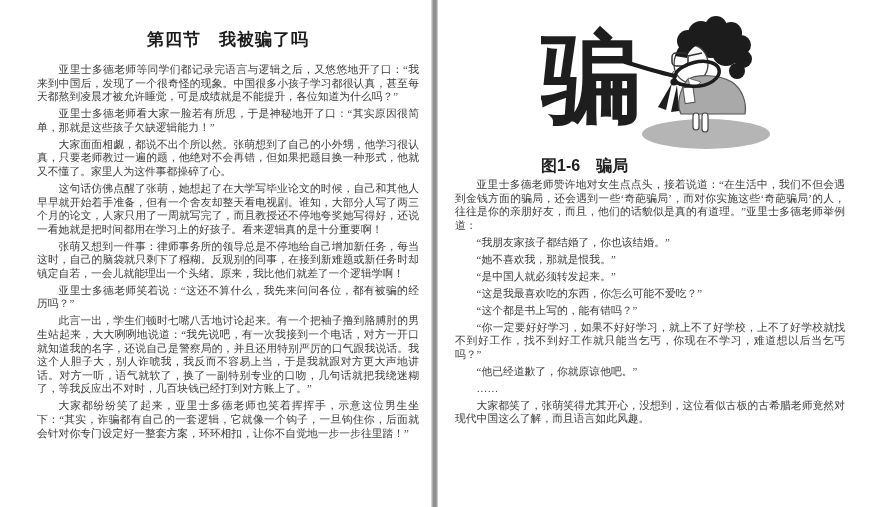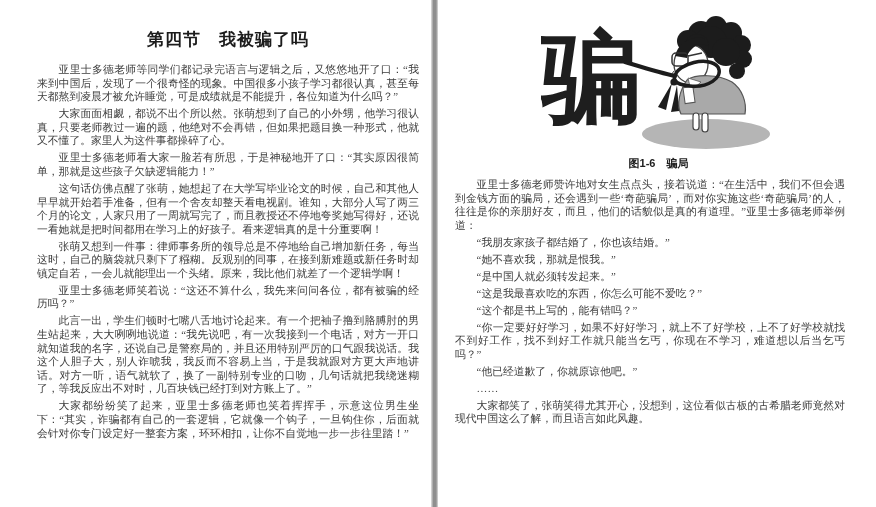--- a/index.html
+++ b/index.html
@@ -44,37 +44,36 @@
     text-align: justify;
   }
   figure.scam-figure {
     position: relative;
     height: 160px;
     margin: 0 0 6px 0;
   }
   .illustration { position: absolute; left: 86px; top: 0; }
   figcaption {
     position: absolute; left: 86px; top: 144px; width: 235px;
-    text-align: center;
     font-family: "Liberation Sans", sans-serif;
     font-weight: bold;
-    font-size: 11px;
+    font-size: 16px;
     color: #202020;
   }
 </style>
 </head>
 <body>
 
 <div class="spread">
 
   <div class="page left">
     <h1 class="section-title">第四节　我被骗了吗</h1>
     <p class="body-par">亚里士多德老师等同学们都记录完语言与逻辑之后，又悠悠地开了口：“我来到中国后，发现了一个很奇怪的现象。中国很多小孩子学习都很认真，甚至每天都熬到凌晨才被允许睡觉，可是成绩就是不能提升，各位知道为什么吗？”</p>
+    <p class="body-par">亚里士多德老师看大家一脸若有所思，于是神秘地开了口：“其实原因很简单，那就是这些孩子欠缺逻辑能力！”</p>
     <p class="body-par">大家面面相觑，都说不出个所以然。张萌想到了自己的小外甥，他学习很认真，只要老师教过一遍的题，他绝对不会再错，但如果把题目换一种形式，他就又不懂了。家里人为这件事都操碎了心。</p>
-    <p class="body-par">亚里士多德老师看大家一脸若有所思，于是神秘地开了口：“其实原因很简单，那就是这些孩子欠缺逻辑能力！”</p>
     <p class="body-par">这句话仿佛点醒了张萌，她想起了在大学写毕业论文的时候，自己和其他人早早就开始着手准备，但有一个舍友却整天看电视剧。谁知，大部分人写了两三个月的论文，人家只用了一周就写完了，而且教授还不停地夸奖她写得好，还说一看她就是把时间都用在学习上的好孩子。看来逻辑真的是十分重要啊！</p>
     <p class="body-par">张萌又想到一件事：律师事务所的领导总是不停地给自己增加新任务，每当这时，自己的脑袋就只剩下了糨糊。反观别的同事，在接到新难题或新任务时却镇定自若，一会儿就能理出一个头绪。原来，我比他们就差了一个逻辑学啊！</p>
     <p class="body-par">亚里士多德老师笑着说：“这还不算什么，我先来问问各位，都有被骗的经历吗？”</p>
     <p class="body-par">此言一出，学生们顿时七嘴八舌地讨论起来。有一个把袖子撸到胳膊肘的男生站起来，大大咧咧地说道：“我先说吧，有一次我接到一个电话，对方一开口就知道我的名字，还说自己是警察局的，并且还用特别严厉的口气跟我说话。我这个人胆子大，别人诈唬我，我反而不容易上当，于是我就跟对方更大声地讲话。对方一听，语气就软了，换了一副特别专业的口吻，几句话就把我绕迷糊了，等我反应出不对时，几百块钱已经打到对方账上了。”</p>
     <p class="body-par">大家都纷纷笑了起来，亚里士多德老师也笑着挥挥手，示意这位男生坐下：“其实，诈骗都有自己的一套逻辑，它就像一个钩子，一旦钩住你，后面就会针对你专门设定好一整套方案，环环相扣，让你不自觉地一步一步往里踏！”</p>
   </div>
 
   <div class="spine"></div>
 
   <div class="page right">

